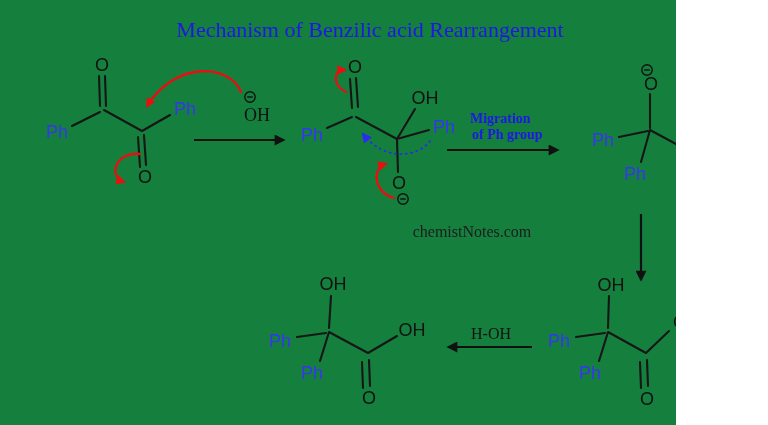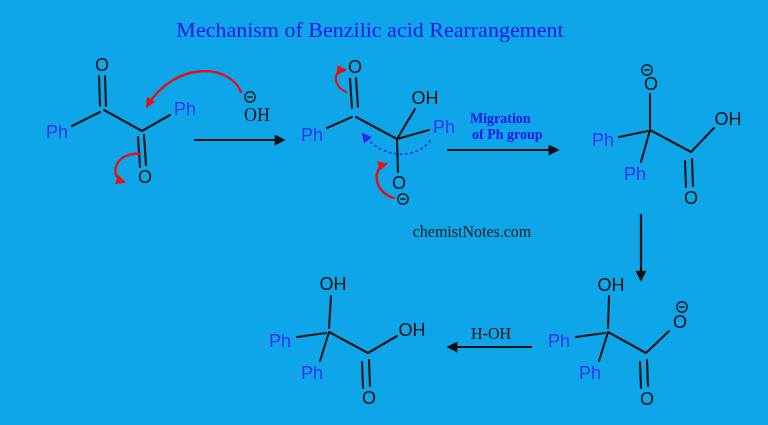--- a/index.html
+++ b/index.html
@@ -2,21 +2,21 @@
 <html style="--title-blue: #1f16e8; --ph-blue: #3734f2; --arrow-red: #e90f0f; --bond-black: #161616;"><head>
 <meta charset="utf-8">
 <style>
   :root{
     --title-blue:#1f16e8;
     --ph-blue:#3734f2;
     --arrow-red:#e90f0f;
     --bond-black:#161616;
   }
   html,body{margin:0;padding:0;background:#ffffff;}
-  #canvas{position:relative;width:768px;height:425px;background:#0ea5e9;overflow:hidden;}
+  #canvas{position:relative;width:676px;height:425px;background:#15803d;overflow:hidden;}
   svg{display:block;}
   text{user-select:none;}
   .title{font:22px "Liberation Serif",serif;fill:var(--title-blue);text-anchor:middle;}
   .atom{font:18px "Liberation Sans",sans-serif;fill:#111;text-anchor:middle;}
   .ph{font:18px "Liberation Sans",sans-serif;fill:var(--ph-blue);text-anchor:middle;}
   .ion{font:18px "Liberation Serif",serif;fill:#111;text-anchor:middle;}
   .mig{font:bold 14px "Liberation Serif",serif;fill:var(--title-blue);text-anchor:start;}
   .hoh{font:16px "Liberation Serif",serif;fill:#111;text-anchor:middle;}
   .wm{font:16px "Liberation Serif",serif;fill:#1c1c1c;text-anchor:middle;}
   .bond{stroke:var(--bond-black);stroke-width:2.1;fill:none;stroke-linecap:round;}

